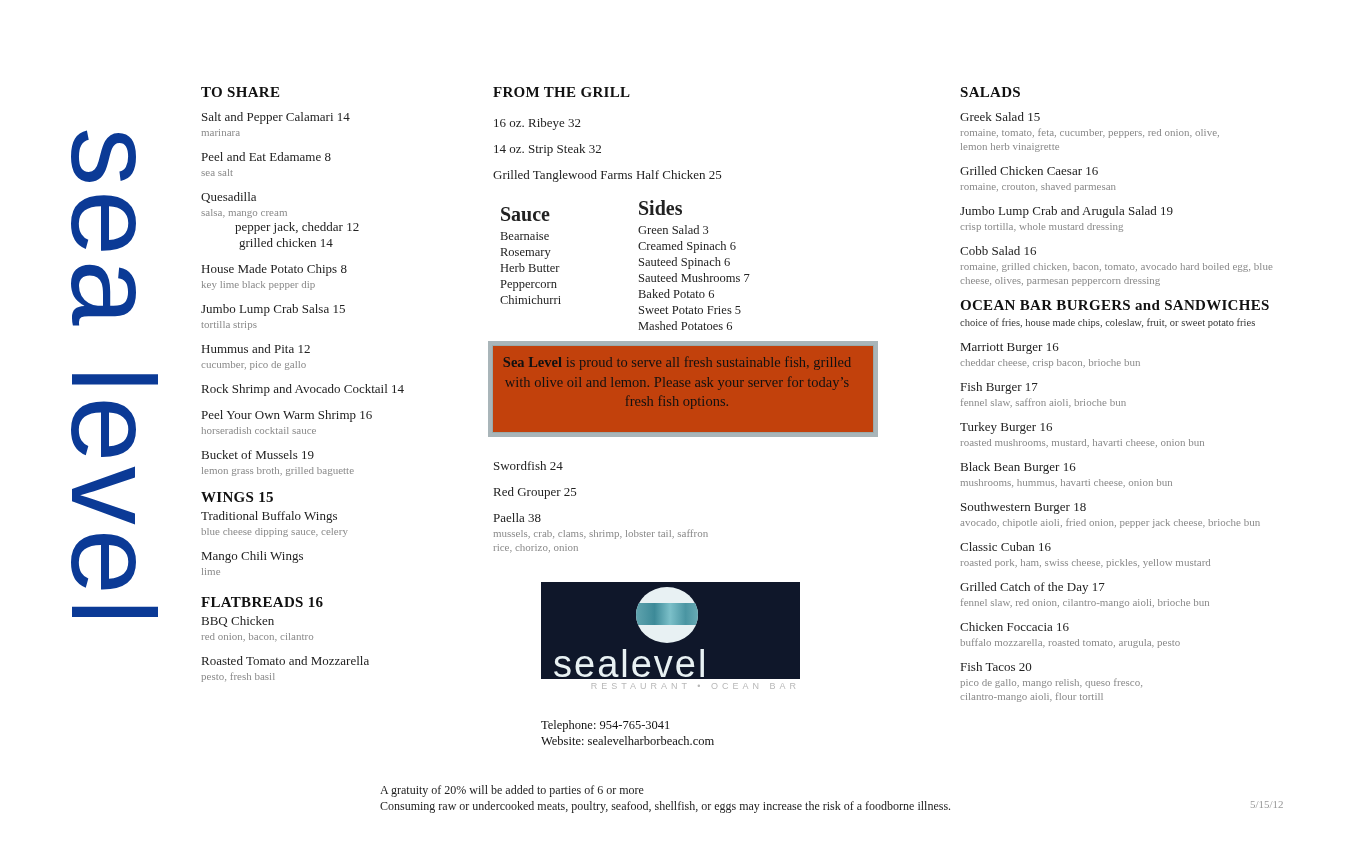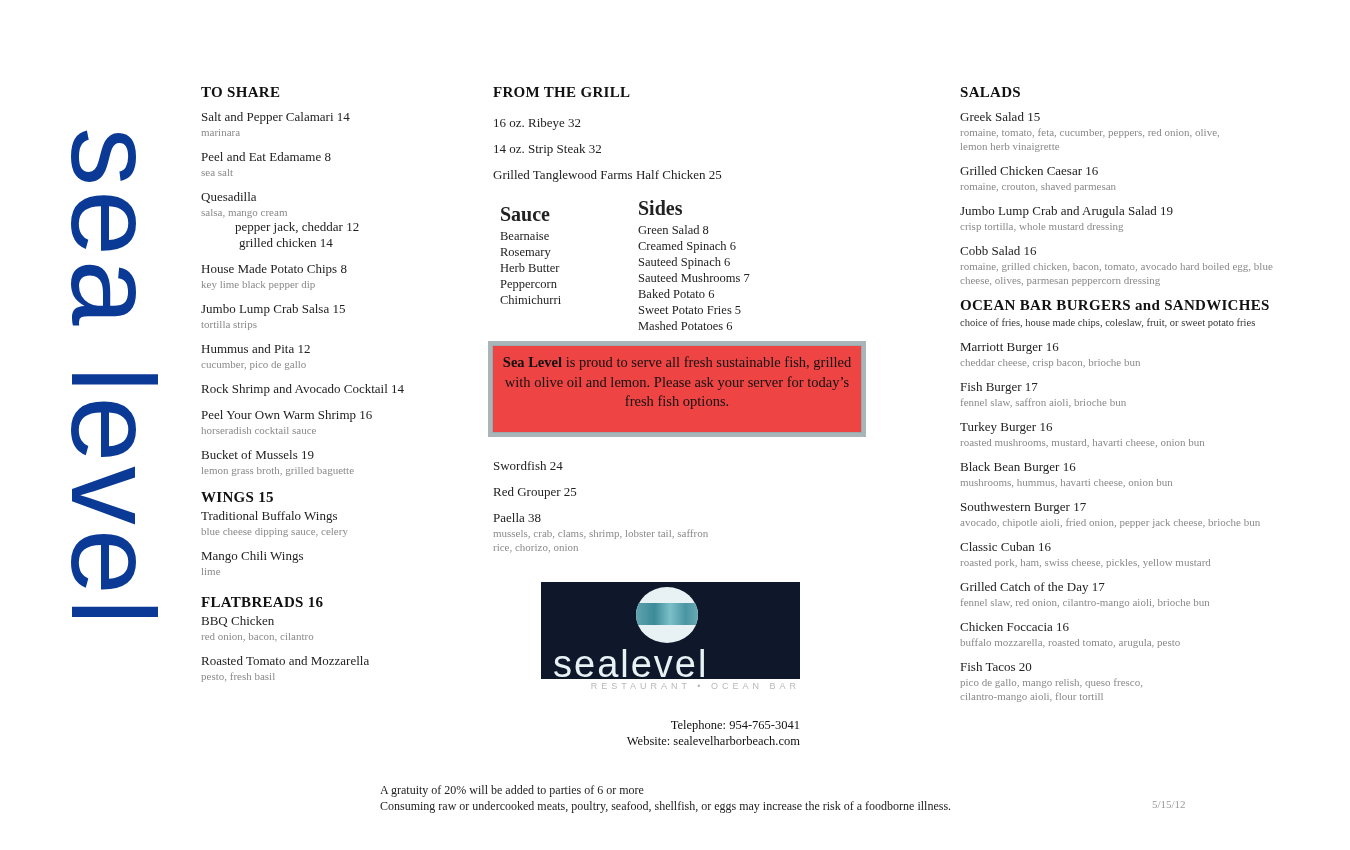--- a/index.html
+++ b/index.html
@@ -19,36 +19,36 @@
   .name { font-size:13px; line-height:16px; color:#222; }
   .desc { font-size:11px; line-height:14px; color:#8a8a8a; }
   .sub { font-size:13px; line-height:16px; color:#222; }
   .sub1 { padding-left:34px; } .sub2 { padding-left:38px; }
   .grill-item { font-size:13px; line-height:16px; margin-bottom:10px; }
   .sauce-sides { position:relative; height:140px; margin-top:4px; }
   .sauce { position:absolute; left:7px; top:10px; }
   .sides { position:absolute; left:145px; top:4px; }
   .sauce h3, .sides h3 { font-size:20px; font-weight:bold; margin:0 0 2px 0; }
   .sauce div, .sides div { font-size:12.5px; line-height:16px; }
-  .notice { position:absolute; left:488px; top:341px; width:358px; height:80px; background:#ef4444;
+  .notice { position:absolute; left:488px; top:341px; width:358px; height:80px; background:#c2410c;
     border:4px solid #a9b5b9; box-shadow:inset 0 0 0 1px #9aa; text-align:center; font-size:14.5px;
-    line-height:19.5px; padding:8px 6px 0 6px; box-sizing:content-box; color:#111; }
+    line-height:19.5px; padding:8px 18px 0 6px; box-sizing:content-box; color:#111; }
   .notice b { font-weight:bold; }
   .fish { position:absolute; left:493px; top:458px; width:300px; }
   .logo-box { position:absolute; left:541px; top:582px; width:259px; height:97px; background:#0f172a; overflow:hidden; }
   .logo-disc { position:absolute; left:95px; top:5px; width:62px; height:56px; border-radius:50%; background:#e8f1f3; overflow:hidden; }
   .logo-disc .band { position:absolute; left:0; right:0; top:16px; height:22px;
     background:linear-gradient(90deg,#5fa3ae,#3d8a98 30%,#7cc0c9 55%,#4a95a2 80%,#68aab4); }
   .logo-word { position:absolute; left:12px; bottom:-4px; font-family:"Liberation Sans", sans-serif;
     font-size:38px; color:#e8f1f3; letter-spacing:2px; line-height:1; }
   .logo-tag { position:absolute; left:541px; top:681px; width:259px; text-align:right;
     font-family:"Liberation Sans", sans-serif; font-size:9px; letter-spacing:4px; color:#b8b8b8; }
-  .contact { position:absolute; left:541px; top:717px; width:259px; text-align:right; font-size:12.5px; line-height:16px; color:#111; }
+  .contact { position:absolute; left:541px; top:717px; width:259px; text-align:left; font-size:12.5px; line-height:16px; color:#111; }
   .footer { position:absolute; left:380px; top:782px; width:680px; text-align:left; font-size:12px; line-height:16px; color:#222; }
-  .date { position:absolute; left:1152px; top:798px; font-size:11px; color:#999; }
+  .date { position:absolute; left:1250px; top:798px; font-size:11px; color:#999; }
   .burgers-note { font-size:10.5px; line-height:13px; color:#333; margin-bottom:10px; }
 </style>
 </head>
 <body>
 
 <div class="vert-logo">
   <span>sea level</span>
 </div>
 
 <div class="col col1">
@@ -121,21 +121,21 @@
     <div class="sauce">
       <h3>Sauce</h3>
       <div>Bearnaise</div>
       <div>Rosemary</div>
       <div>Herb Butter</div>
       <div>Peppercorn</div>
       <div>Chimichurri</div>
     </div>
     <div class="sides">
       <h3>Sides</h3>
-      <div>Green Salad  8</div>
+      <div>Green Salad  3</div>
       <div>Creamed Spinach  6</div>
       <div>Sauteed Spinach  6</div>
       <div>Sauteed Mushrooms  7</div>
       <div>Baked Potato  6</div>
       <div>Sweet Potato Fries  5</div>
       <div>Mashed Potatoes  6</div>
     </div>
   </div>
 </div>
 
@@ -200,21 +200,21 @@
     </div>
   <div class="item">
       <div class="name">Turkey Burger  16</div>
       <div class="desc">roasted mushrooms, mustard, havarti cheese, onion bun</div>
     </div>
   <div class="item">
       <div class="name">Black Bean Burger  16</div>
       <div class="desc">mushrooms, hummus, havarti cheese, onion bun</div>
     </div>
   <div class="item">
-      <div class="name">Southwestern Burger  17</div>
+      <div class="name">Southwestern Burger  18</div>
       <div class="desc">avocado, chipotle aioli, fried onion, pepper jack cheese, brioche bun</div>
     </div>
   <div class="item">
       <div class="name">Classic Cuban  16</div>
       <div class="desc">roasted pork, ham, swiss cheese, pickles, yellow mustard</div>
     </div>
   <div class="item">
       <div class="name">Grilled Catch of the Day  17</div>
       <div class="desc">fennel slaw, red onion, cilantro-mango aioli, brioche bun</div>
     </div>

